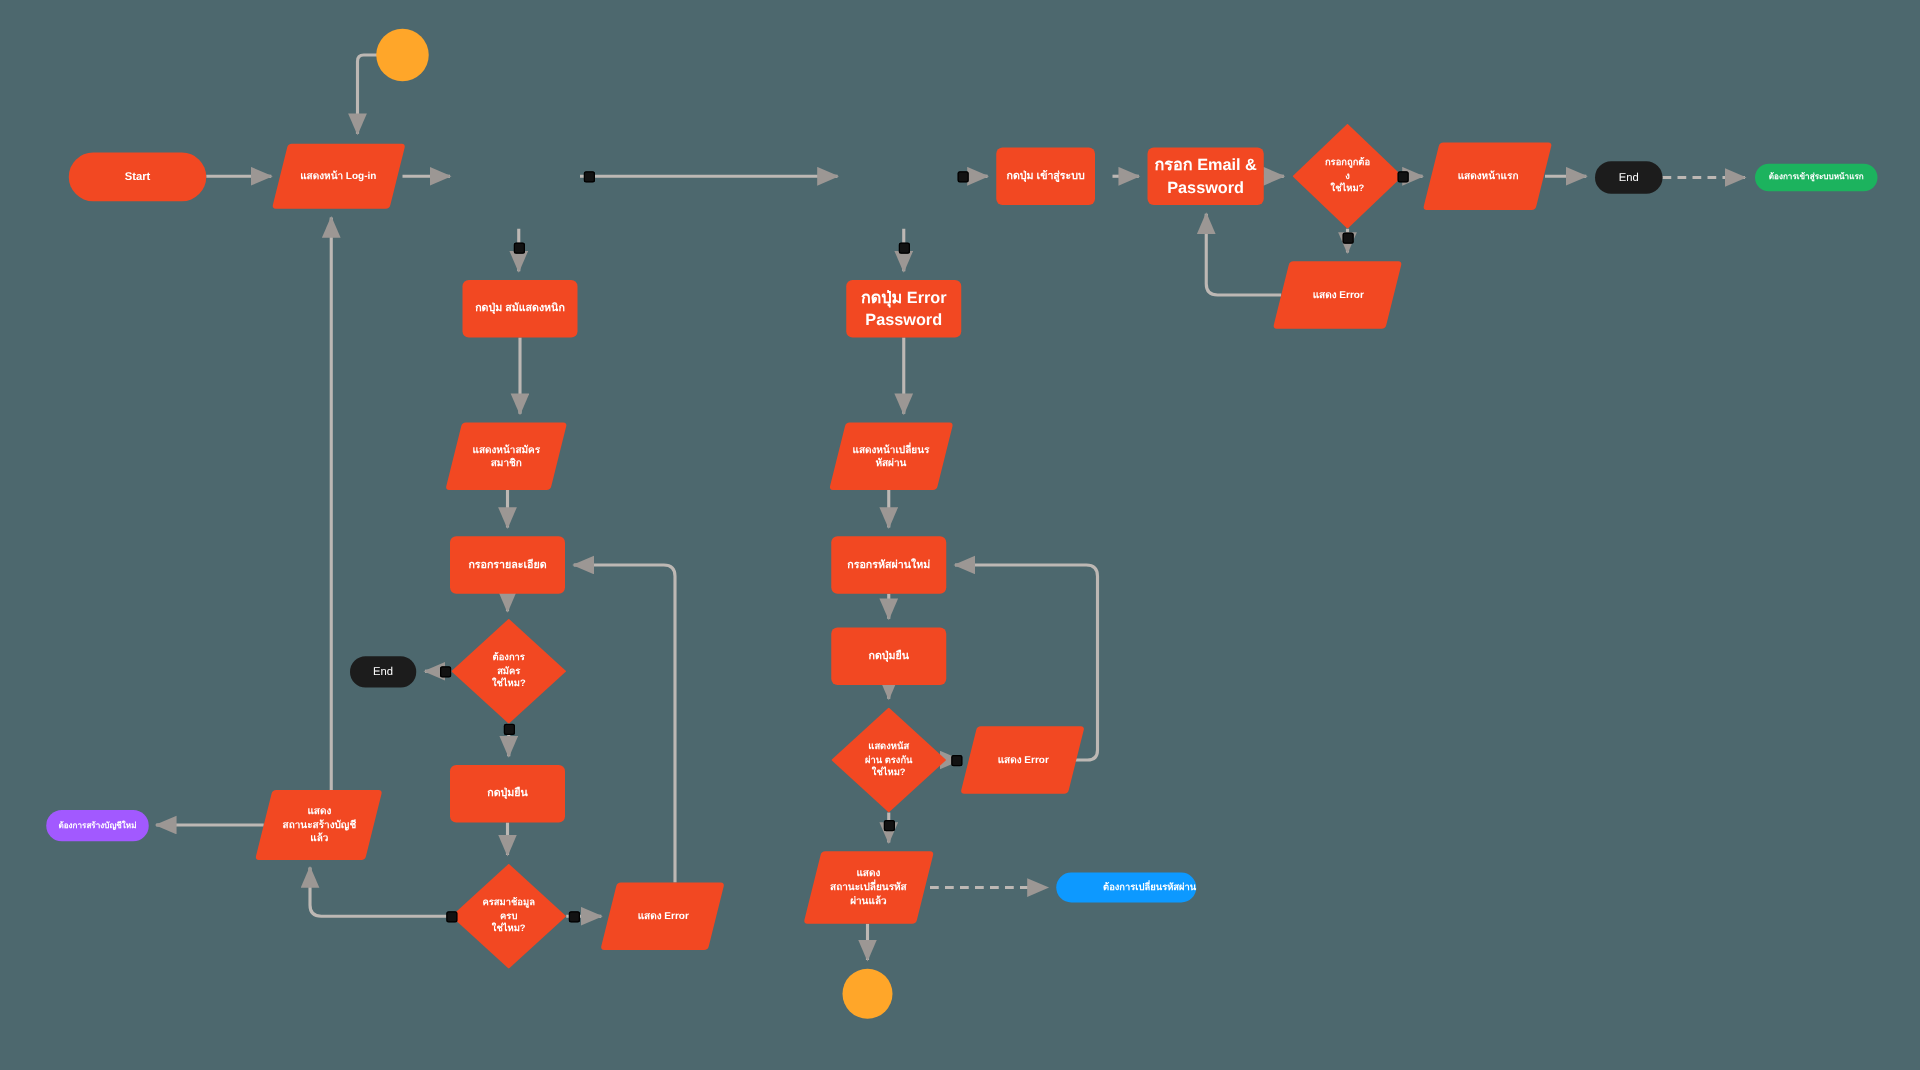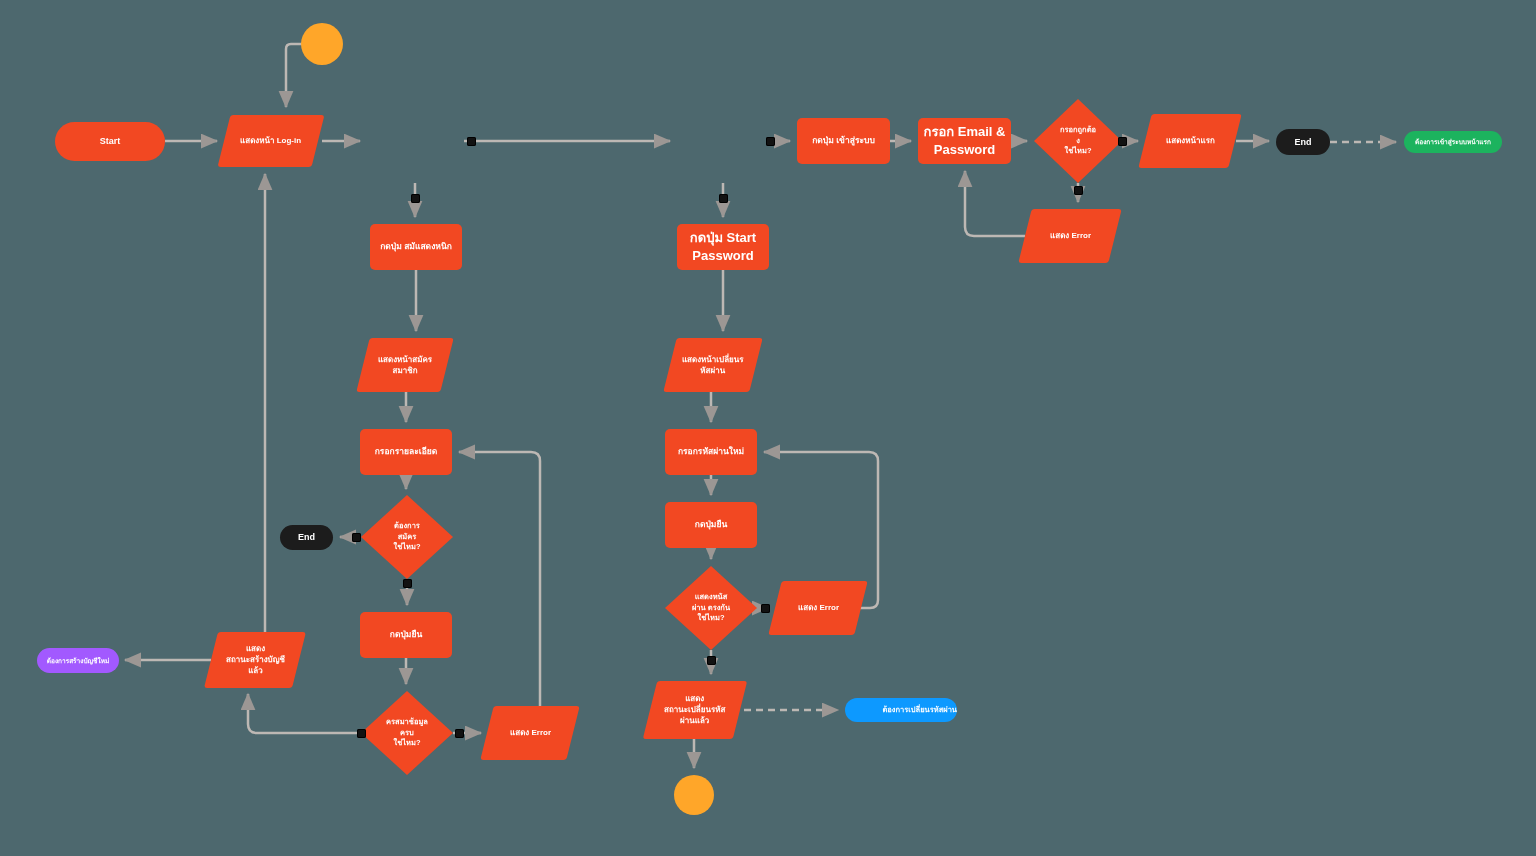--- a/index.html
+++ b/index.html
@@ -11,21 +11,21 @@
   .lbl{white-space:pre-line;line-height:1.4;}
   .box{background:var(--red,#F24822);border-radius:5px;font-size:8.5px;font-weight:700;}
   .box-sm{font-size:13px;}
   .diamond{background:var(--red,#F24822);clip-path:polygon(50% 0,100% 50%,50% 100%,0 50%);
            font-size:7.5px;font-weight:600;}
   .para{background:var(--red,#F24822);transform:skewX(-14deg);border-radius:3px;
         font-size:8px;font-weight:600;}
   .para .lbl{transform:skewX(14deg);}
   .pill{border-radius:999px;}
   .pill-start{background:var(--red,#F24822);font-size:9px;font-weight:700;}
-  .pill-end{background:var(--black,#1c1c1c);font-size:9px;font-weight:700;}
+  .pill-end{background:var(--black,#1c1c1c);font-size:9px;font-weight:400;}
   .pill-note{font-size:6.5px;font-weight:600;}
   .circle{background:var(--orange,#FFA629);border-radius:50%;}
   .chip{position:absolute;width:9px;height:9px;background:#121212;border-radius:2px;
         box-shadow:inset 0 0 0 1px #000;}
 </style>
 </head>
 <body>
 
 <div id="canvas">
 
@@ -126,21 +126,21 @@
 สถานะสร้างบัญชี
 แล้ว</span>
   </div>
 
   <div class="node pill pill-note" style="left:37px;top:648px;width:82px;height:25px;background:var(--purple,#A259FF);">
     <span class="lbl">ต้องการสร้างบัญชีใหม่</span>
   </div>
 
 
   <div class="node box box-sm" style="left:677px;top:224px;width:92px;height:46px;">
-    <span class="lbl">กดปุ่ม Start Password</span>
+    <span class="lbl">กดปุ่ม Error Password</span>
   </div>
 
   <div class="node para" style="left:670px;top:338px;width:86px;height:54px;">
     <span class="lbl">แสดงหน้าเปลี่ยนร
 หัสผ่าน</span>
   </div>
 
   <div class="node box" style="left:665px;top:429px;width:92px;height:46px;">
     <span class="lbl">กรอกรหัสผ่านใหม่</span>
   </div>
@@ -164,21 +164,21 @@
 สถานะเปลี่ยนรหัส
 ผ่านแล้ว</span>
   </div>
 
   <div class="node pill pill-note" style="left:845px;top:698px;width:112px;height:24px;background:var(--blue,#0D99FF);font-size:7.5px;justify-content:flex-end;">
     <span class="lbl">ต้องการเปลี่ยนรหัสผ่าน</span>
   </div>
 
   <div class="node circle" style="left:674px;top:775px;width:40px;height:40px;"></div>
 
-  <div class="node box" style="left:797px;top:118px;width:93px;height:46px;">
+  <div class="node box" style="left:797px;top:118px;width:79px;height:46px;">
     <span class="lbl">กดปุ่ม เข้าสู่ระบบ</span>
   </div>
 
   <div class="node box box-sm" style="left:918px;top:118px;width:93px;height:46px;">
     <span class="lbl">กรอก Email &amp; Password</span>
   </div>
 
   <div class="node diamond" style="left:1034px;top:99px;width:88px;height:84px;">
     <span class="lbl">กรอกถูกต้อ
 ง

